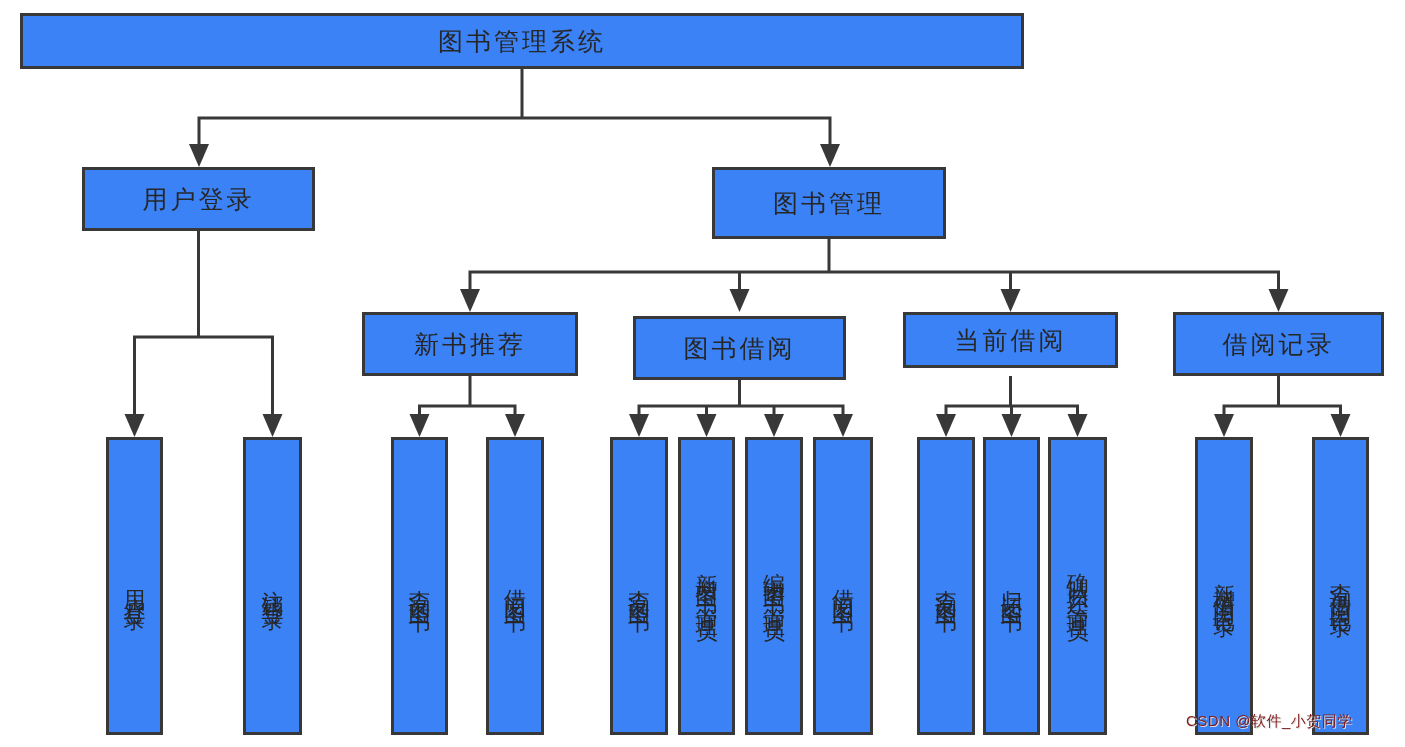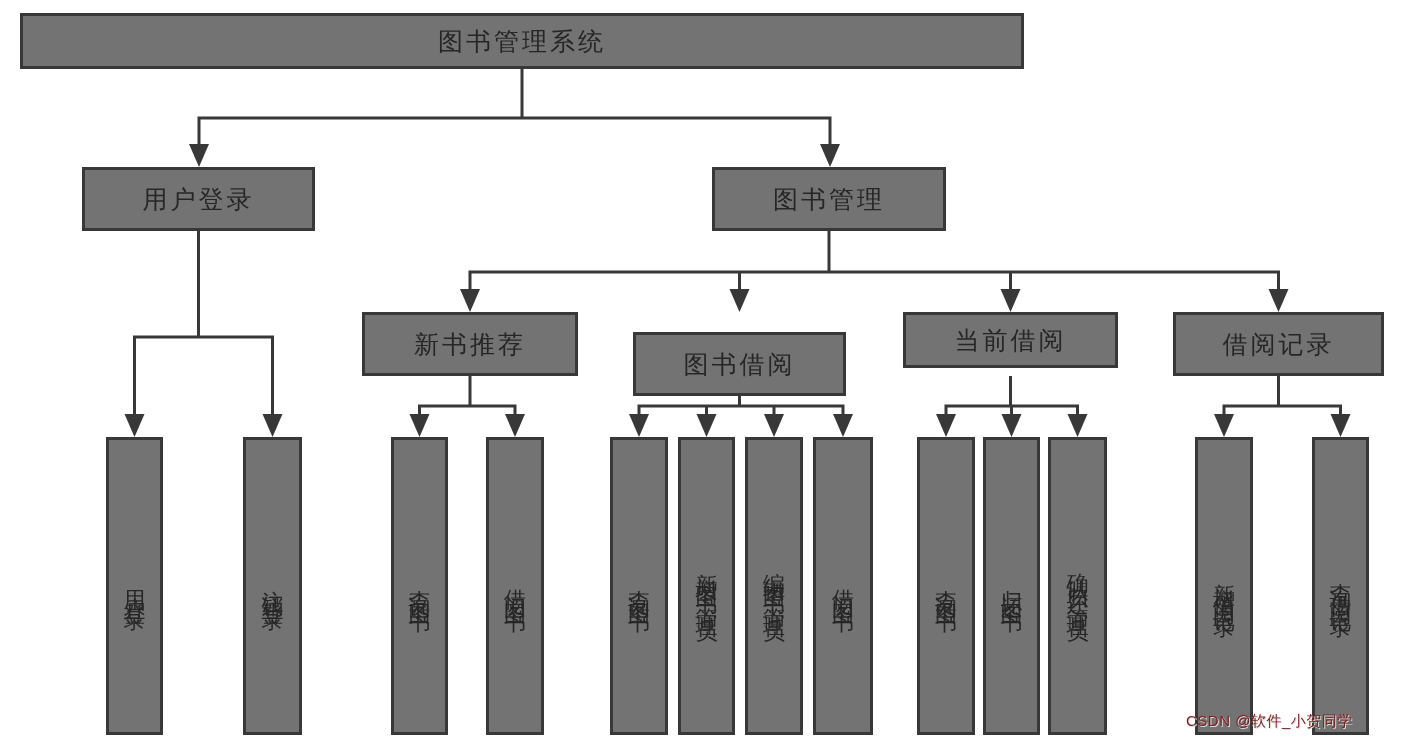--- a/index.html
+++ b/index.html
@@ -18,21 +18,21 @@
   #connectors {
     position: absolute;
     left: 0;
     top: 0;
     z-index: 1;
   }
   .node {
     position: absolute;
     box-sizing: border-box;
     border: 3px solid #383838;
-    background: #737373;
+    background: #3b82f6;
     display: flex;
     align-items: center;
     justify-content: center;
     color: #262626;
     z-index: 2;
   }
   .node-h span {
     font-size: 25px;
     letter-spacing: 3px;
     white-space: nowrap;
@@ -106,28 +106,28 @@
     </g>
   </svg>
 
   <div class="node node-h" style="left:20px; top:13px; width:1004px; height:56px;">
     <span>图书管理系统</span>
   </div>
 
   <div class="node node-h" style="left:82px; top:167px; width:233px; height:64px;">
     <span>用户登录</span>
   </div>
-  <div class="node node-h" style="left:712px; top:167px; width:234px; height:64px;">
+  <div class="node node-h" style="left:712px; top:167px; width:234px; height:72px;">
     <span>图书管理</span>
   </div>
 
   <div class="node node-h" style="left:362px; top:312px; width:216px; height:64px;justify-content:center;">
     <span>新书推荐</span>
   </div>
-  <div class="node node-h" style="left:633px; top:332px; width:213px; height:64px;text-align:center;">
+  <div class="node node-h" style="left:633px; top:316px; width:213px; height:64px;text-align:center;">
     <span>图书借阅</span>
   </div>
   <div class="node node-h" style="left:903px; top:312px; width:215px; height:56px;">
     <span>当前借阅</span>
   </div>
   <div class="node node-h" style="left:1173px; top:312px; width:211px; height:64px;">
     <span>借阅记录</span>
   </div>
 
   <div class="node leaf" style="left:106px; top:437px; width:57px; height:298px;">

